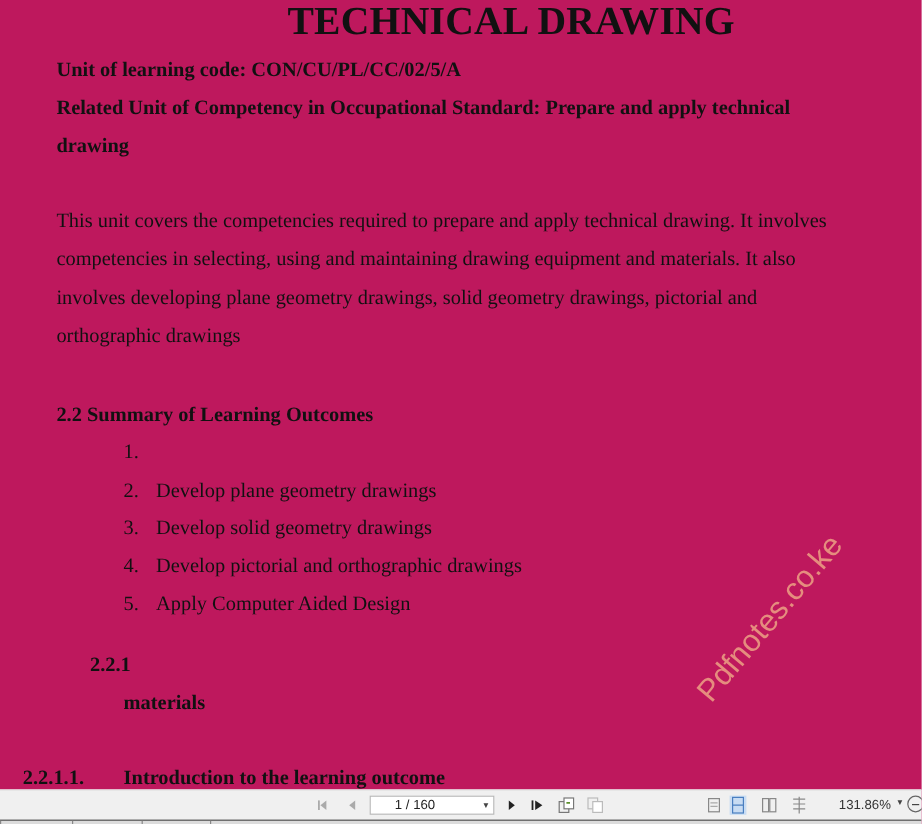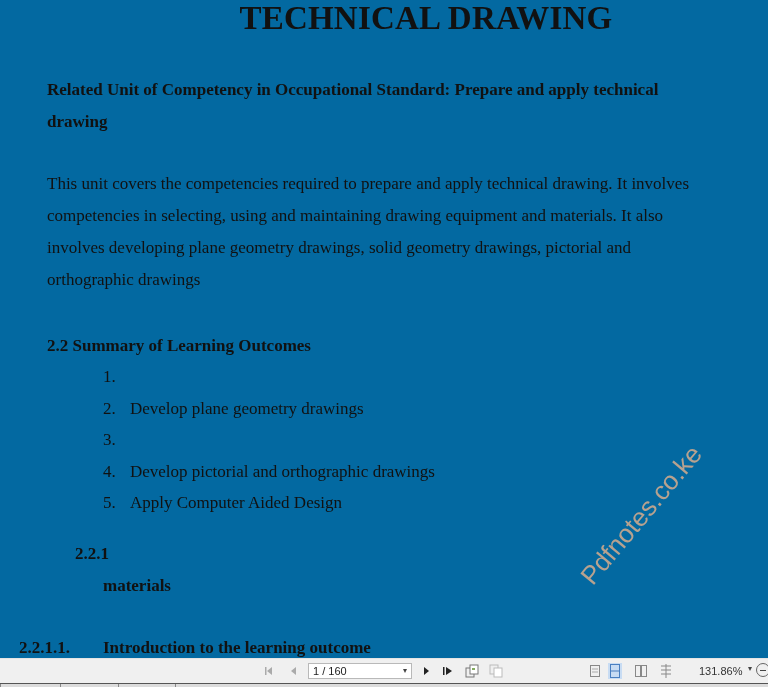--- a/index.html
+++ b/index.html
@@ -1,68 +1,70 @@
 <!DOCTYPE html>
 <html><head>
   <meta charset="utf-8">
   <style>
     html, body { margin: 0; padding: 0; }
     body {
       width: 768px; height: 687px; overflow: hidden; position: relative;
       background: #ffffff; font-family: "Liberation Serif", serif; color: #111;
     }
-    .page { position: absolute; left: 0; top: 0; width: 768px; height: 658px; background: #0369a1; overflow: hidden; }
+    .page { position: absolute; left: 0; top: 0; width: 768px; height: 658px; background: #be185d; overflow: hidden; }
     .abs { position: absolute; white-space: nowrap; }
     .title { left: 0; width: 852px; text-align: center; top: 0; font-size: 33px; font-weight: bold; letter-spacing: 0.2px; }
     .h { font-size: 17px; font-weight: bold; }
     .p { font-size: 17px; }
     .watermark {
       position: absolute; left: 598px; top: 560px; color: #f3b58a; font-family: "Liberation Sans", sans-serif;
       font-size: 26px; transform: rotate(-50deg); transform-origin: left bottom; opacity: 0.75; white-space: nowrap;
     }
     .toolbar {
       position: absolute; left: 0; top: 658px; width: 768px; height: 25px; background: #f0f0f0;
       border-top: 1px solid #e4e4e4; font-family: "Liberation Sans", sans-serif; font-size: 11px; color: #333;
     }
     .statusline { position: absolute; left: 0; top: 683px; width: 768px; height: 4px; background: #dcdcdc; border-top: 1px solid #555; }
     .statusline .seg { position: absolute; top: 0; height: 4px; border-left: 1px solid #888; }
     .tb-icon { position: absolute; top: 5px; width: 14px; height: 14px; display: flex; align-items: center; justify-content: center; color: #444; font-size: 11px; }
     .tb-icon.dim { color: #aaa; }
     .pagebox {
       position: absolute; left: 308px; top: 4px; width: 104px; height: 16px; background: #fff; border: 1px solid #b9b9b9;
-      box-sizing: border-box; font-size: 11px; line-height: 14px; padding-left: 4px; color: #222;
+      box-sizing: border-box; font-size: 11px; line-height: 14px; padding-left: 20px; color: #222;
     }
     .pagebox .dd { position: absolute; right: 4px; top: 0; font-size: 8px; color: #444; }
     .view-icon { position: absolute; top: 4px; width: 14px; height: 16px; box-sizing: border-box; }
     .view-icon.active { background: #c8dcf3; }
     .zoomval { position: absolute; left: 688px; top: 6px; font-size: 11px; color: #333; margin-left: 11px; }
     .zoomdd { position: absolute; left: 748px; top: 5px; font-size: 8px; color: #444; }
     .zoomout { position: absolute; left: 756px; top: 4px; width: 14px; height: 14px; border: 1px solid #666; border-radius: 50%; box-sizing: border-box; }
     .zoomout::after { content: ""; position: absolute; left: 3px; top: 5.5px; width: 6px; height: 1px; background: #444; }
   </style>
 </head>
 <body>
 
 <div class="page">
   <div class="abs title">TECHNICAL DRAWING</div>
 
+  <div class="abs h" style="left:47px; top:48px;">Unit of learning code: CON/CU/PL/CC/02/5/A</div>
   <div class="abs h" style="left:47px; top:80px;">Related Unit of Competency in Occupational Standard: Prepare and apply technical</div>
   <div class="abs h" style="left:47px; top:112px;">drawing</div>
 
   <div class="abs p" style="left:47px; top:206px;">competencies in selecting, using and maintaining drawing equipment and materials. It also</div>
   <div class="abs p" style="left:47px; top:174px;"> This unit covers the competencies required to prepare and apply technical drawing. It involves</div>
   <div class="abs p" style="left:47px; top:238px;">involves developing plane geometry drawings, solid geometry drawings, pictorial and</div>
   <div class="abs p" style="left:47px; top:270px;">orthographic drawings</div>
 
   <div class="abs h" style="left:47px; top:336px;">2.2 Summary of Learning Outcomes</div>
 
   <div class="abs p" style="left:103px; top:367px;">1.</div>
   <div class="abs p" style="left:103px; top:399px;">2.</div>
   <div class="abs p" style="left:130px; top:399px;">Develop plane geometry drawings</div>
   <div class="abs p" style="left:103px; top:430px;">3.</div>
+  <div class="abs p" style="left:130px; top:430px;">Develop solid geometry drawings</div>
   <div class="abs p" style="left:103px; top:462px;">4.</div>
   <div class="abs p" style="left:130px; top:462px;">Develop pictorial and orthographic drawings</div>
   <div class="abs p" style="left:103px; top:493px;">5.</div>
   <div class="abs p" style="left:130px; top:493px;">Apply Computer Aided Design</div>
 
   <div class="abs h" style="left:75px; top:544px;">2.2.1</div>
   <div class="abs h" style="left:103px; top:576px;">materials</div>
 
   <div class="abs h" style="left:19px; top:638px;">2.2.1.1.</div>
   <div class="abs h" style="left:103px; top:638px;">Introduction to the learning outcome</div>

